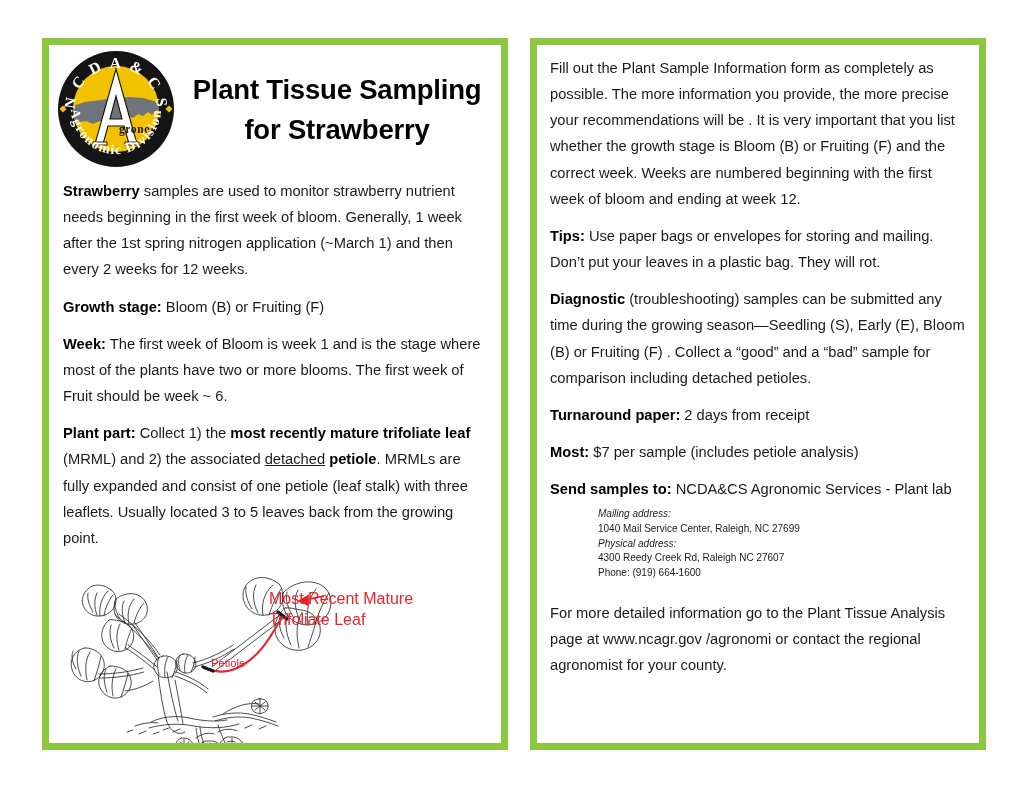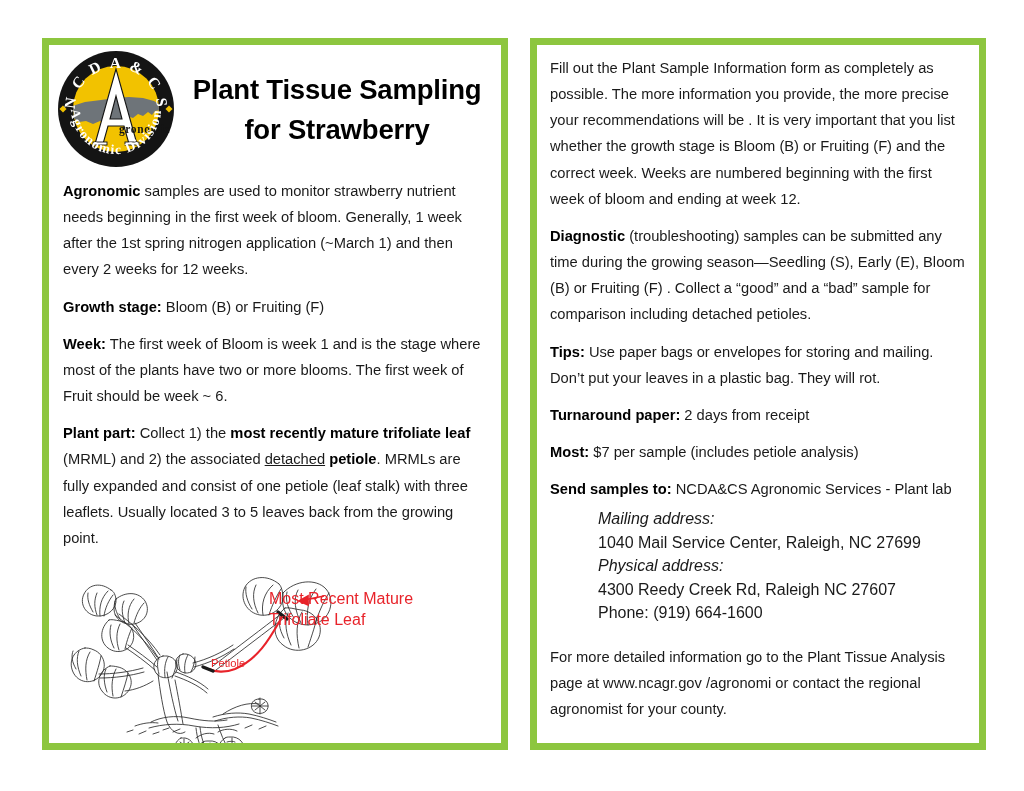--- a/index.html
+++ b/index.html
@@ -77,21 +77,21 @@
   #right-panel .body-text { padding-top: 10px; padding-left: 13px; padding-right: 10px;}
 
   .para { margin: 0 0 11px 0; }
   .para.tight { margin-bottom: 5px; }
   .para b { font-weight: bold; color: #000; }
   .para u { text-decoration: underline; }
 
   
   .addr-block {
     margin: 4px 0 0 48px;
-    font-size: 16px;
+    font-size: 10px;
     line-height: 1.47;
   }
   .addr-label { font-style: italic; }
 
   .footer-note {
     margin-top: 19px;
     font-size: 14.7px;
     line-height: 1.78;
   }
 
@@ -163,21 +163,21 @@
       </div>
 
       <div class="title-block">
         <div class="title-line">Plant Tissue Sampling</div>
         <div class="title-line">for Strawberry</div>
       </div>
     </div>
 
     <div class="body-text">
 
-      <p class="para"><b>Agronomic</b><span> samples are used to monitor strawberry nutrient needs beginning in the first week of bloom.  Generally, 1 week after the 1st spring nitrogen application (~March 1) and then every 2 weeks for 12 weeks.</span></p>
+      <p class="para"><b>Strawberry</b><span> samples are used to monitor strawberry nutrient needs beginning in the first week of bloom.  Generally, 1 week after the 1st spring nitrogen application (~March 1) and then every 2 weeks for 12 weeks.</span></p>
 
       <p class="para"><b>Growth stage:</b><span>  Bloom (B) or Fruiting (F)</span></p>
 
       <p class="para"><b>Week:</b><span> The first week of Bloom is week 1 and is the stage where most of the plants have two or more blooms.  The first week of Fruit should be week ~ 6.</span></p>
 
       <p class="para"><b>Plant part:</b><span>  Collect 1) the </span><b>most recently mature trifoliate leaf</b><span> (MRML) and 2) the associated </span><u>detached</u><span> </span><b>petiole</b><span>.  MRMLs are fully expanded and consist of one petiole (leaf stalk) with three leaflets. Usually located 3 to 5 leaves back from the growing point.</span></p>
 
       <div class="figure-wrap">
         <svg width="438" height="200" viewBox="0 0 438 200" xmlns="http://www.w3.org/2000/svg">
           <g fill="none" stroke="#2b2b2b" stroke-width="0.85" stroke-linecap="round" stroke-linejoin="round">
@@ -279,23 +279,23 @@
   </div>
 </div>
 
 <div class="panel" id="right-panel">
   <div class="panel-inner">
     <div class="body-text">
 
 
       <p class="para">Fill out the Plant Sample Information form as completely as possible.  The more information you provide, the more precise your recommendations will be .  It is very important that you list whether the growth stage is Bloom (B) or Fruiting (F) and the correct week.  Weeks are numbered beginning with the first week of bloom and ending at week 12.</p>
 
+      <p class="para"><b>Tips:</b><span> Use paper bags or envelopes for storing and mailing. Don’t put your leaves in a plastic bag.  They will rot.</span></p>
+
       <p class="para"><b>Diagnostic</b><span> (troubleshooting) samples can be submitted any time during the growing season—Seedling (S), Early (E), Bloom (B) or Fruiting (F) .  Collect a “good” and a “bad” sample for comparison including detached petioles.</span></p>
-
-      <p class="para"><b>Tips:</b><span> Use paper bags or envelopes for storing and mailing. Don’t put your leaves in a plastic bag.  They will rot.</span></p>
 
       <p class="para"><b>Turnaround paper:</b><span> 2 days from receipt</span></p>
 
       <p class="para"><b>Most:</b><span>  $7 per sample (includes petiole analysis)</span></p>
 
       <p class="para tight"><b>Send samples to:</b><span> NCDA&amp;CS Agronomic Services - Plant lab</span></p>
 
       <div class="addr-block">
         <div class="addr-label">Mailing address:</div>
         <div>1040 Mail Service Center, Raleigh, NC 27699</div>

